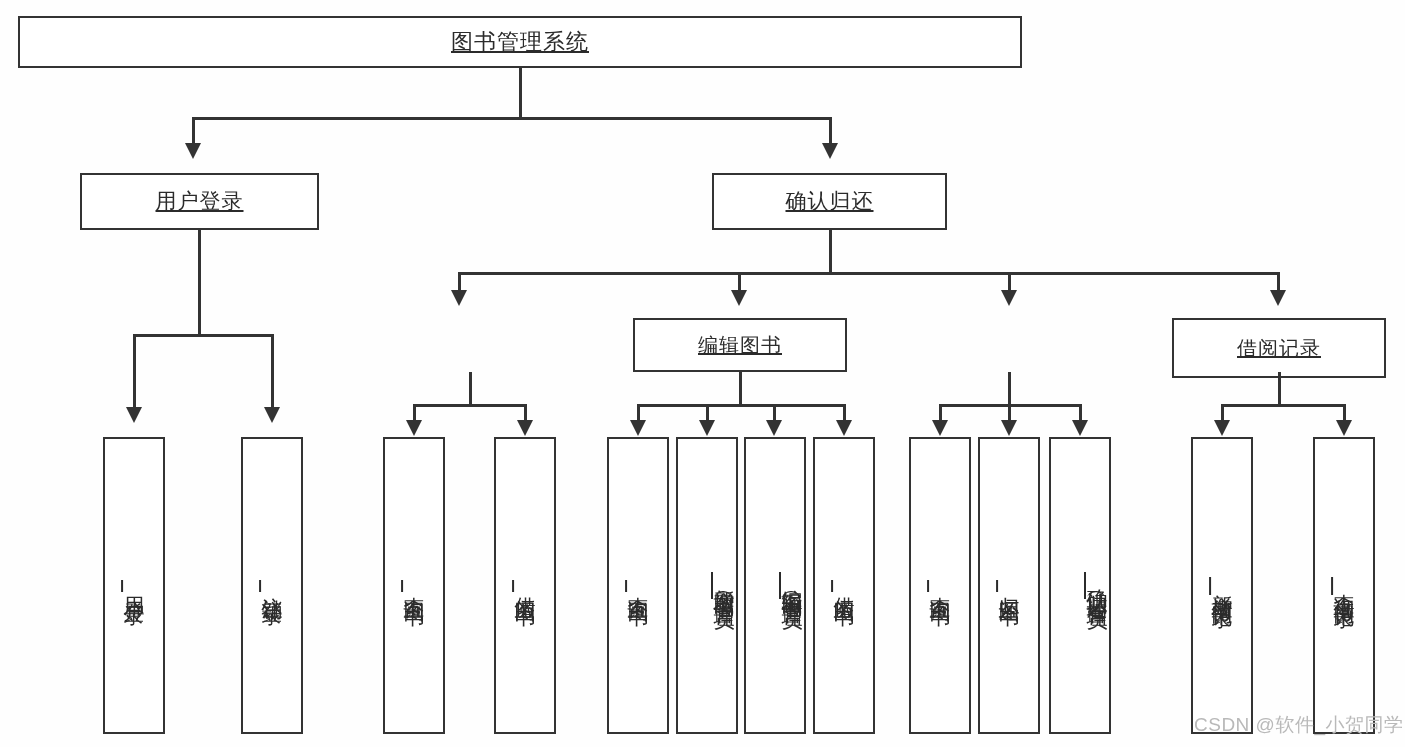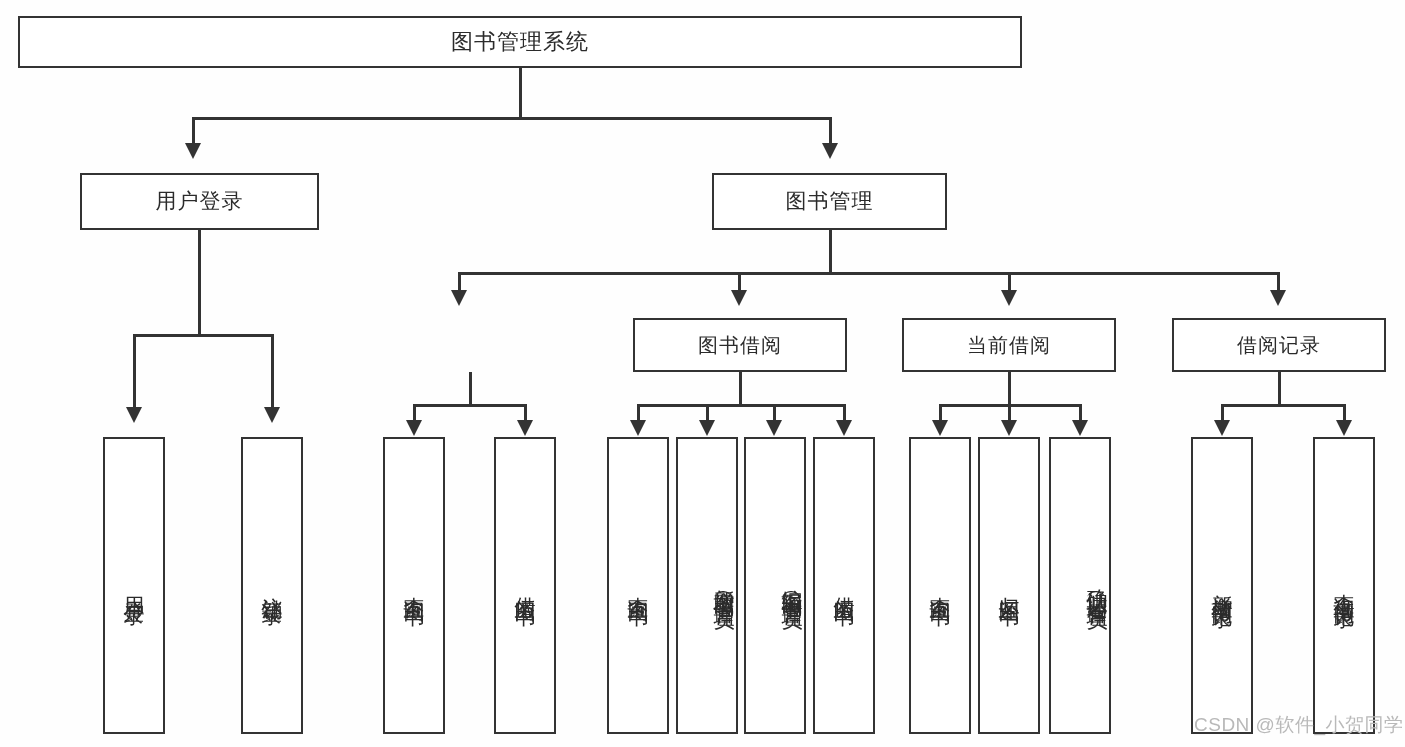--- a/index.html
+++ b/index.html
@@ -24,20 +24,21 @@
     border: 2.5px solid #333333;
     background: #ffffff;
     color: #2b2b2b;
     display: flex;
     align-items: center;
     justify-content: center;
     text-align: center;
     font-size: 21px;
     letter-spacing: 1px;
     line-height: 1.15;
+    text-decoration: underline;
   }
   .node.root     { font-size: 22px; }
   .node.level2   { font-size: 21px; }
   .node.level3   { font-size: 20px; }
 
   
   .node.leaf {
     writing-mode: vertical-rl;
     text-orientation: upright;
     font-size: 21px;
@@ -95,21 +96,21 @@
   <div class="arrow" style="left:185px; top:143px;"></div>
 
   <div class="vline" style="left:829px; top:117px; height:29px;"></div>
   <div class="arrow" style="left:822px; top:143px;"></div>
 
   <div class="node level2" style="left:80px; top:173px; width:239px; height:57px;">
     <span>用户登录</span>
   </div>
 
   <div class="node level2" style="left:712px; top:173px; width:235px; height:57px;">
-    <span>图书管理</span>
+    <span>确认归还</span>
   </div>
 
   <div class="vline" style="left:198px; top:230px; height:106px;"></div>
   <div class="hline" style="left:133px; top:334px; width:140px;"></div>
   <div class="vline" style="left:133px; top:334px; height:75px;"></div>
   <div class="arrow" style="left:126px; top:407px;"></div>
   <div class="vline" style="left:271px; top:334px; height:75px;"></div>
   <div class="arrow" style="left:264px; top:407px;"></div>
 
   <div class="vline" style="left:829px; top:230px; height:44px;"></div>
@@ -121,26 +122,23 @@
   <div class="vline" style="left:738px; top:272px; height:20px;"></div>
   <div class="arrow" style="left:731px; top:290px;"></div>
 
   <div class="vline" style="left:1008px; top:272px; height:20px;"></div>
   <div class="arrow" style="left:1001px; top:290px;"></div>
 
   <div class="vline" style="left:1277px; top:272px; height:20px;"></div>
   <div class="arrow" style="left:1270px; top:290px;"></div>
 
   <div class="node level3" style="left:633px; top:318px; width:214px; height:54px;">
-    <span>图书借阅</span>
-  </div>
-  <div class="node level3" style="left:902px; top:318px; width:214px; height:54px;">
-    <span>当前借阅</span>
-  </div>
-  <div class="node level3" style="left:1172px; top:318px; width:214px; height:54px;">
+    <span>编辑图书</span>
+  </div>
+  <div class="node level3" style="left:1172px; top:318px; width:214px; height:60px;">
     <span>借阅记录</span>
   </div>
 
   <div class="vline" style="left:469px; top:372px; height:34px;"></div>
   <div class="hline" style="left:413px; top:404px; width:113px;"></div>
   <div class="vline" style="left:413px; top:404px; height:18px;"></div>
   <div class="arrow" style="left:406px; top:420px;"></div>
   <div class="vline" style="left:524px; top:404px; height:18px;"></div>
   <div class="arrow" style="left:517px; top:420px;"></div>
 

